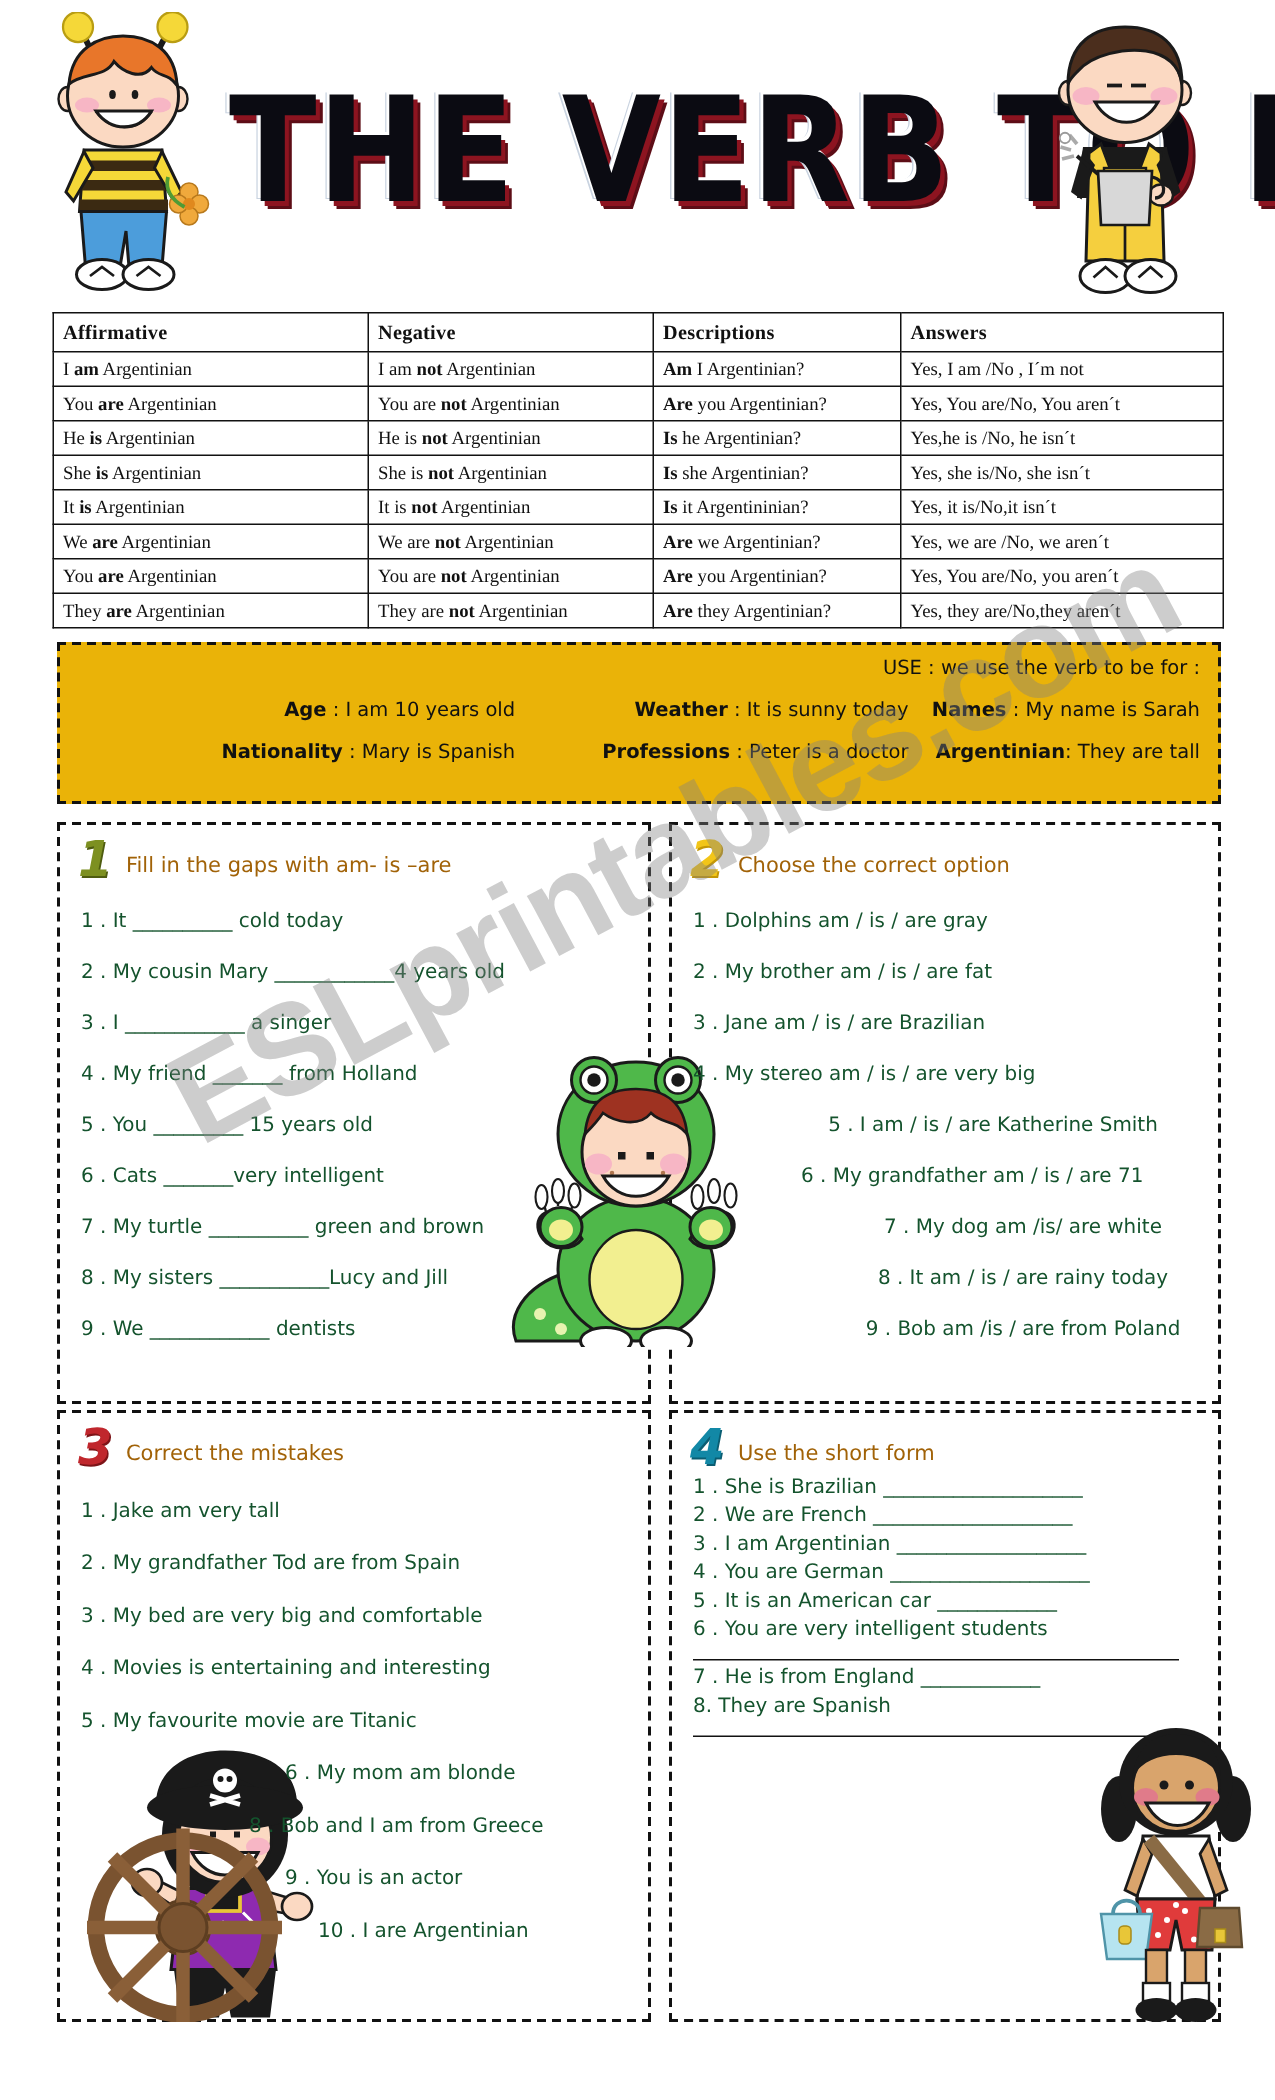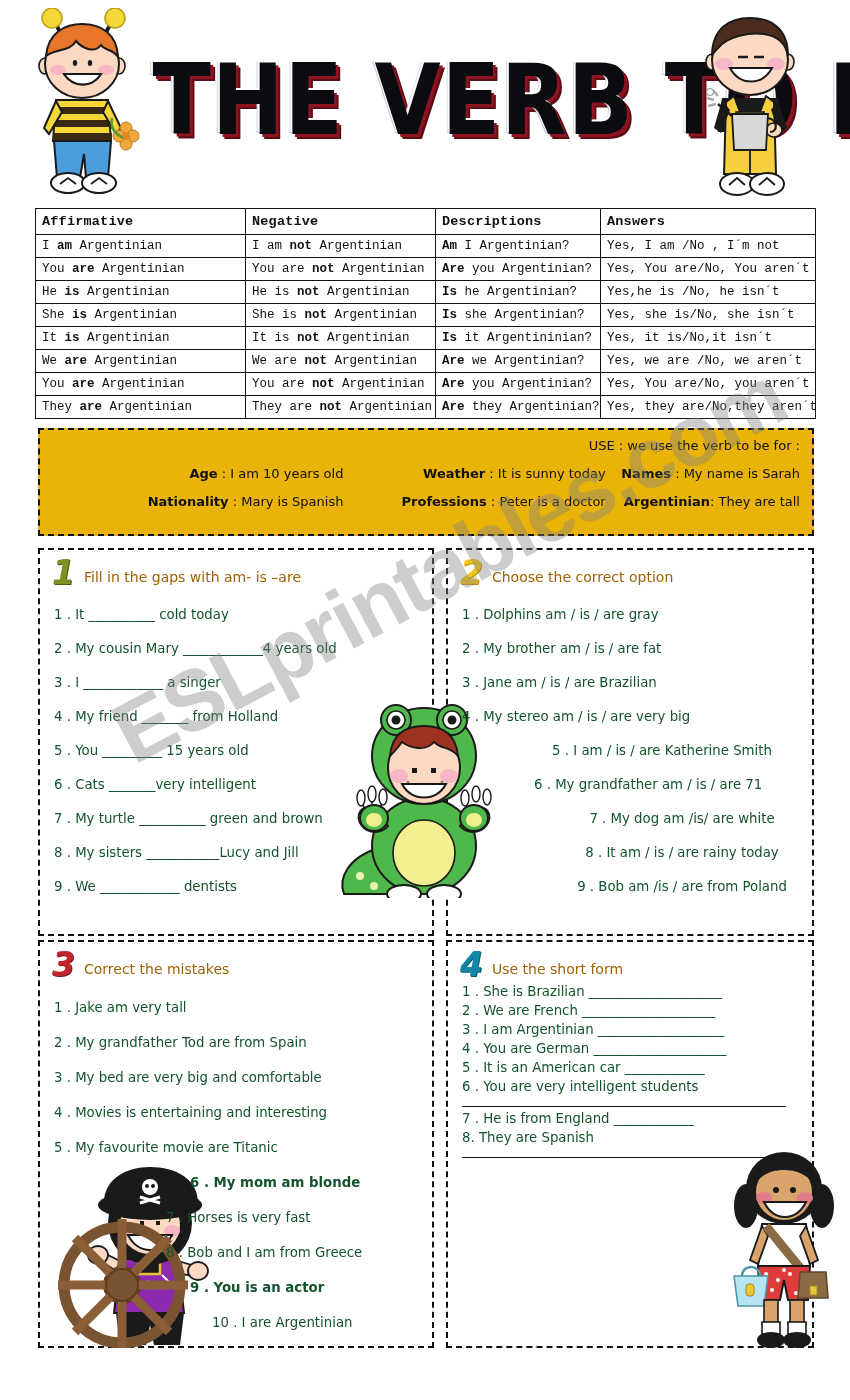--- a/index.html
+++ b/index.html
@@ -62,21 +62,21 @@
   #verb-table {
     position:absolute; left:35px; top:208px;
     width:780px;
     border-collapse: collapse;
     table-layout: fixed;
   }
   #verb-table td, #verb-table th {
     border:1px solid #111;
     padding:2px 6px;
     height:23px;
-    font-family:Liberation Mono, monospace;
+    font-family:Liberation Serif, serif;
     font-size:12.5px;
     color:#111;
     text-align:left;
     vertical-align:middle;
     white-space:nowrap;
     overflow:hidden;
   }
   #verb-table thead th {
     font-weight:bold;
     font-size:13.5px;
@@ -158,21 +158,21 @@
   }
   #ex1 .q { margin-top:19px; }
   #ex2 .q { margin-top:19px; }
   #ex3 .q { margin-top:20px; }
   #ex4 .q { margin-top:4px; }
 
   .ind1 { padding-left:64px;text-align:center; }
   .ind2 { padding-left:86px; }
   .ind3 { padding-left:104px;text-align:center; }
   .ind4 { padding-left:126px; }
-  .ind5 { padding-left:150px;font-weight:bold; }
+  .ind5 { padding-left:150px; }
   .ind6 { padding-left:172px; }
   .fullrule {
     margin: 12px 0 0 14px;
     width:324px; height:1px;
     border-bottom:1.3px solid #111;
   }
 
   
   .art { position:absolute; z-index:10; }
   #art-frog   { left:338px; top:698px;  width:172px; height:200px; }
@@ -411,21 +411,20 @@
   <div class="ex-head">
     <span class="ex-num n3">3</span>
     <span class="ex-title">Correct the mistakes</span>
   </div>
   <div class="q">1 . Jake am very tall</div>
   <div class="q">2 . My grandfather Tod are from Spain</div>
   <div class="q">3 . My bed are very big and comfortable</div>
   <div class="q">4 . Movies is entertaining and interesting</div>
   <div class="q">5 . My favourite movie  are Titanic</div>
   <div class="q ind5">6 . My mom am blonde</div>
-  <div class="q ind4">7 . Horses is very fast</div>
   <div class="q ind4">8 . Bob and I  am from Greece</div>
   <div class="q ind5">9 . You  is  an actor</div>
   <div class="q ind6">10 . I are Argentinian</div>
 </div>
 
 <div class="exbox" id="ex4">
   <div class="ex-head">
     <span class="ex-num n4">4</span>
     <span class="ex-title">Use the short form</span>
   </div>

